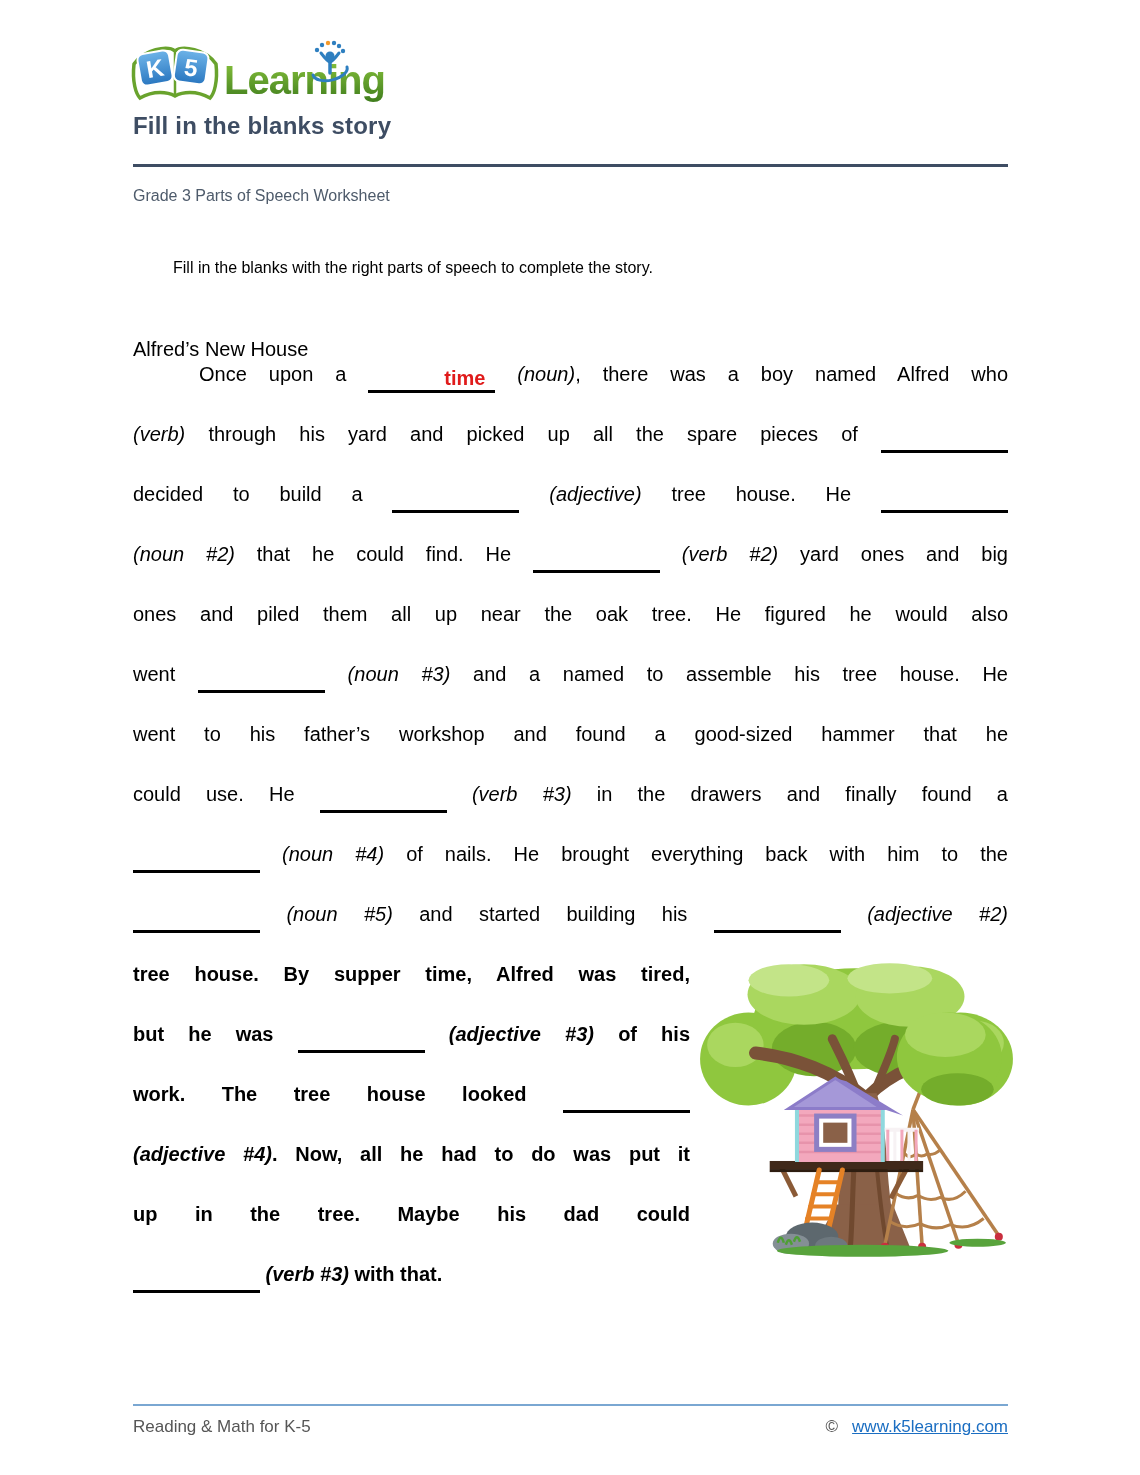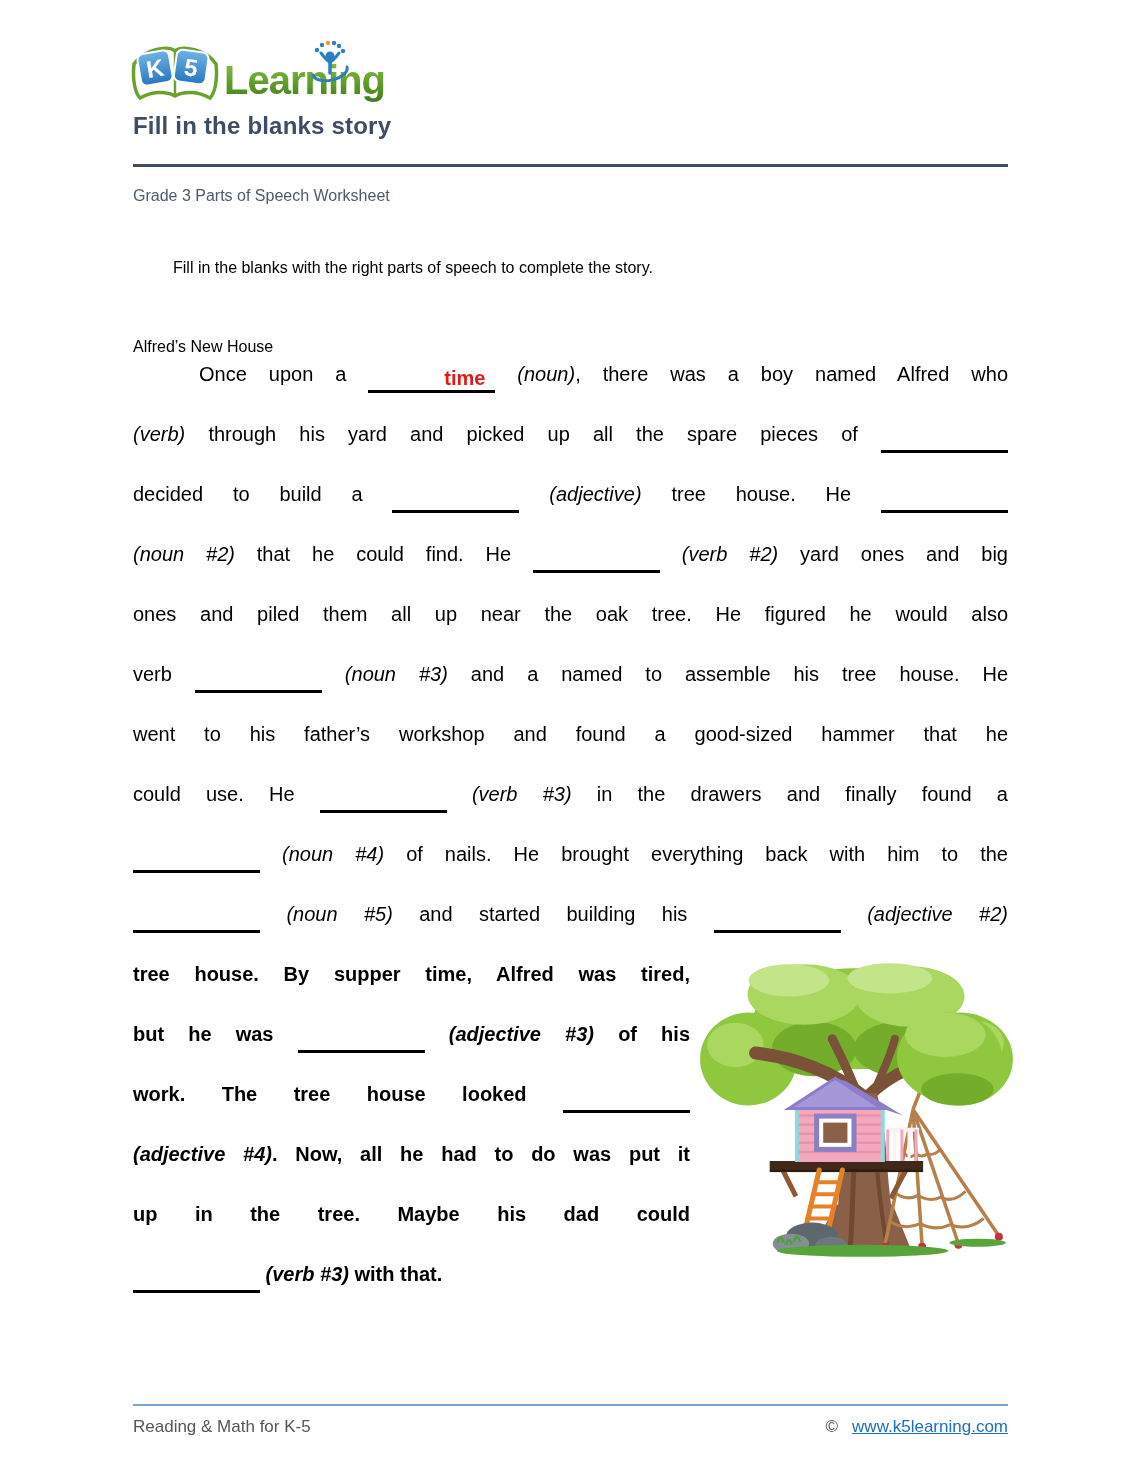--- a/index.html
+++ b/index.html
@@ -11,21 +11,21 @@
   .logo { position:absolute; left:130px; top:36px; width:270px; height:78px; }
   .doc-title {
     position:absolute; left:133px; top:112px; font-size:24px; font-weight:bold;
     color:var(--title-color,#3e4d63); letter-spacing:.2px;
   }
   .title-rule { position:absolute; left:133px; top:164px; width:875px; height:3px;
     background:var(--title-color,#3e4d63); }
   .doc-subtitle { position:absolute; left:133px; top:187px; font-size:16px; color:#4e5b6b; }
   
   .instruction { position:absolute; left:133px; top:259px; font-size:16px;margin-left:40px; }
-  .story-title { position:absolute; left:133px; top:338px; font-size:16px; }
+  .story-title { position:absolute; left:133px; top:338px; font-size:20px; }
   .story { position:absolute; left:133px; top:361px; width:875px; font-size:20px; line-height:27px; }
   .story-line { height:60px; overflow:hidden; }
   .story-line.justify { text-align:justify; }
   .story-line.justify::after { content:""; display:inline-block; width:100%; height:0; }
   .story-line.narrow { width:557px;font-weight:bold; }
   .story-line.indent { text-indent:66px; }
   .pos-hint { font-style:italic; }
   .blank {
     display:inline-block; width:127px; height:24px; line-height:24px;
     border-bottom:3px solid #000; text-align:center; vertical-align:-4px;
@@ -89,21 +89,21 @@
   <div class="doc-subtitle">Grade 3 Parts of Speech Worksheet</div>
 
   <div class="instruction">Fill in the blanks with the right parts of speech to complete the story.</div>
   <div class="story-title">Alfred’s New House</div>
   <div class="story" id="story">
       <div class="story-line justify indent"><span class="story-text">Once upon a </span><span class="blank"><span class="answer">time</span></span><span class="story-text"> </span><span class="pos-hint">(noun)</span><span class="story-text">, there was a boy named Alfred who</span></div>
       <div class="story-line justify"><span class="pos-hint">(verb)</span><span class="story-text"> through his yard and picked up all the spare pieces of </span><span class="blank"><span>&nbsp;</span></span></div>
       <div class="story-line justify"><span class="story-text">decided to build a </span><span class="blank"><span>&nbsp;</span></span><span class="story-text"> </span><span class="pos-hint">(adjective)</span><span class="story-text"> tree house. He </span><span class="blank"><span>&nbsp;</span></span></div>
       <div class="story-line justify"><span class="pos-hint">(noun #2)</span><span class="story-text"> that he could find. He </span><span class="blank"><span>&nbsp;</span></span><span class="story-text"> </span><span class="pos-hint">(verb #2)</span><span class="story-text"> yard ones and big</span></div>
       <div class="story-line justify"><span class="story-text">ones and piled them all up near the oak tree. He figured he would also</span></div>
-      <div class="story-line justify"><span class="story-text">verb </span><span class="blank"><span>&nbsp;</span></span><span class="story-text"> </span><span class="pos-hint">(noun #3)</span><span class="story-text"> and a named to assemble his tree house. He</span></div>
+      <div class="story-line justify"><span class="story-text">went </span><span class="blank"><span>&nbsp;</span></span><span class="story-text"> </span><span class="pos-hint">(noun #3)</span><span class="story-text"> and a named to assemble his tree house. He</span></div>
       <div class="story-line justify"><span class="story-text">went to his father’s workshop and found a good-sized hammer that he</span></div>
       <div class="story-line justify"><span class="story-text">could use. He </span><span class="blank"><span>&nbsp;</span></span><span class="story-text"> </span><span class="pos-hint">(verb #3)</span><span class="story-text"> in the drawers and finally found a</span></div>
       <div class="story-line justify"><span class="blank"><span>&nbsp;</span></span><span class="story-text"> </span><span class="pos-hint">(noun #4)</span><span class="story-text"> of nails. He brought everything back with him to the</span></div>
       <div class="story-line justify"><span class="blank"><span>&nbsp;</span></span><span class="story-text"> </span><span class="pos-hint">(noun #5)</span><span class="story-text"> and started building his </span><span class="blank"><span>&nbsp;</span></span><span class="story-text"> </span><span class="pos-hint">(adjective #2)</span></div>
       <div class="story-line justify narrow"><span class="story-text">tree house. By supper time, Alfred was tired,</span></div>
       <div class="story-line justify narrow"><span class="story-text">but he was </span><span class="blank"><span>&nbsp;</span></span><span class="story-text"> </span><span class="pos-hint">(adjective #3)</span><span class="story-text"> of his</span></div>
       <div class="story-line justify narrow"><span class="story-text">work. The tree house looked </span><span class="blank"><span>&nbsp;</span></span></div>
       <div class="story-line justify narrow"><span class="pos-hint">(adjective #4)</span><span class="story-text">. Now, all he had to do was put it</span></div>
       <div class="story-line justify narrow"><span class="story-text">up in the tree. Maybe his dad could</span></div>
       <div class="story-line narrow"><span class="blank"><span>&nbsp;</span></span><span class="story-text"> </span><span class="pos-hint">(verb #3)</span><span class="story-text"> with that.</span></div>

